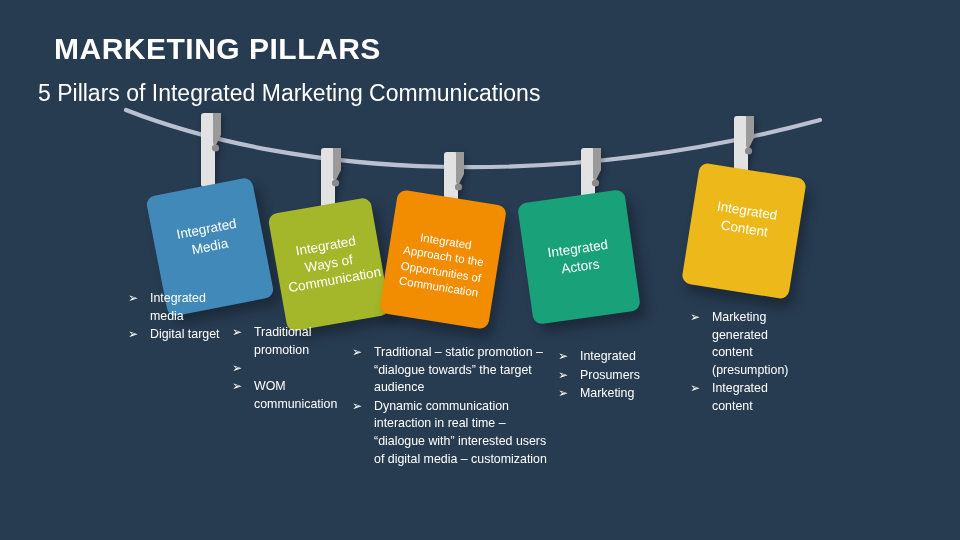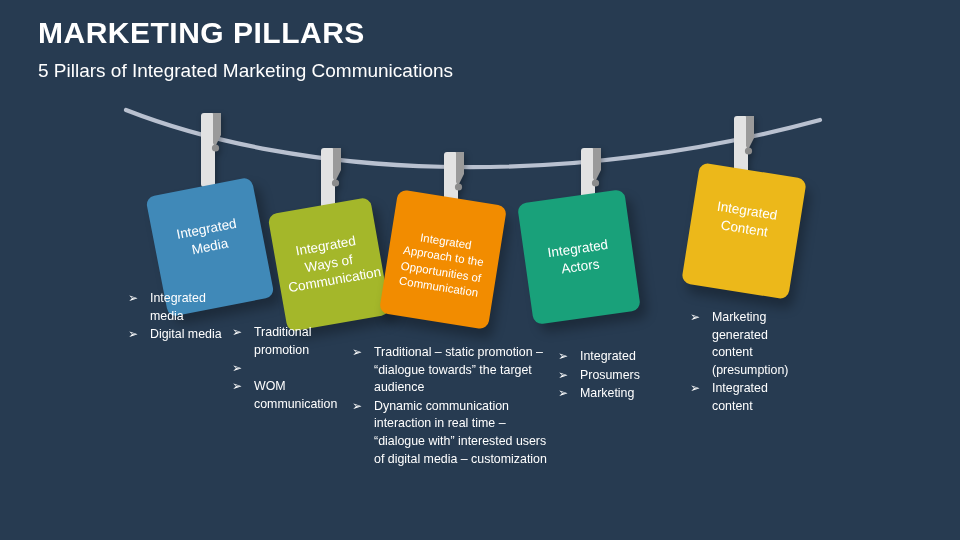--- a/index.html
+++ b/index.html
@@ -29,25 +29,25 @@
     left: 38px;
     top: 16px;
     width: 880px;
   }
   #title {
     font-size: 30px;
     font-weight: bold;
     color: #ffffff;
     letter-spacing: 0.5px;
     line-height: 1.1;
-    margin: 0;
+    margin: 16px;
     white-space: nowrap;
   }
   #subtitle {
-    font-size: 19px;
+    font-size: 23px;
     color: #ffffff;
     font-weight: normal;
     margin: 12px 0 0 0;
     line-height: 1.1;
     white-space: nowrap;
   }
 
   
   #rope-layer {
     position: absolute;
@@ -210,21 +210,21 @@
     <span class="card-label">Integrated Content</span>
   </div>
 
   <div class="bullets" id="bullets-0">
     <div class="bullet-row">
       <span class="bullet-mark">➢</span>
       <span class="bullet-text">Integrated media</span>
     </div>
     <div class="bullet-row">
       <span class="bullet-mark">➢</span>
-      <span class="bullet-text">Digital media</span>
+      <span class="bullet-text">Digital target</span>
     </div>
   </div>
 
   <div class="bullets" id="bullets-1">
     <div class="bullet-row">
       <span class="bullet-mark">➢</span>
       <span class="bullet-text">Traditional promotion</span>
     </div>
     <div class="bullet-row">
       <span class="bullet-mark">➢</span>

